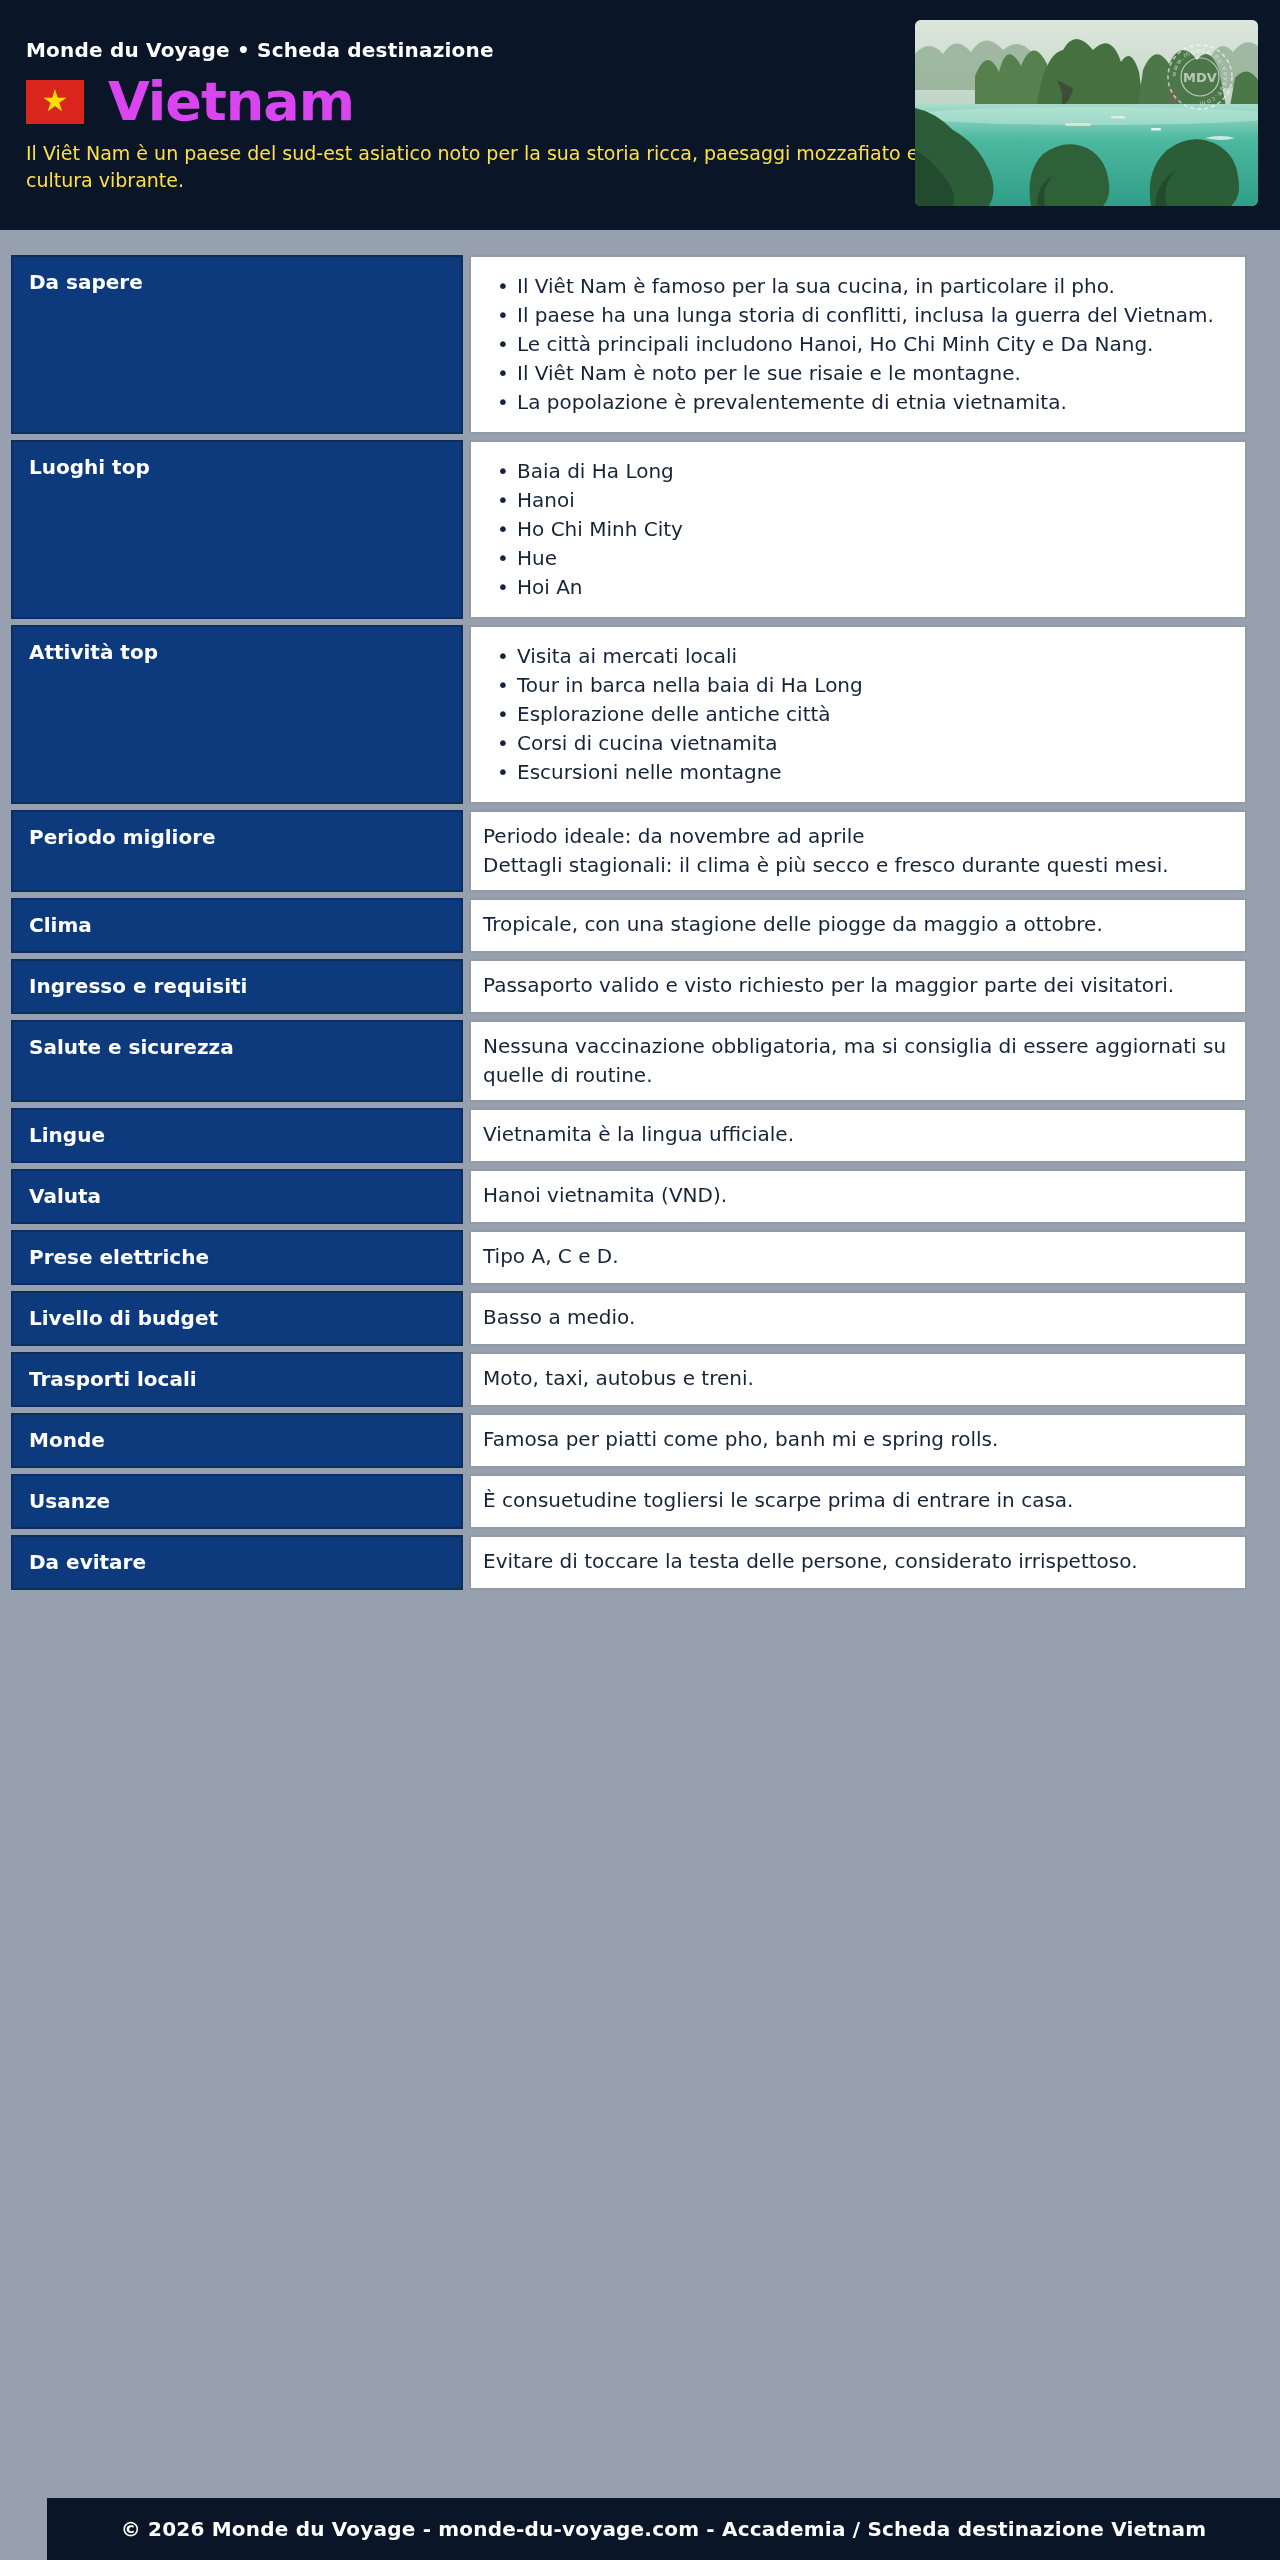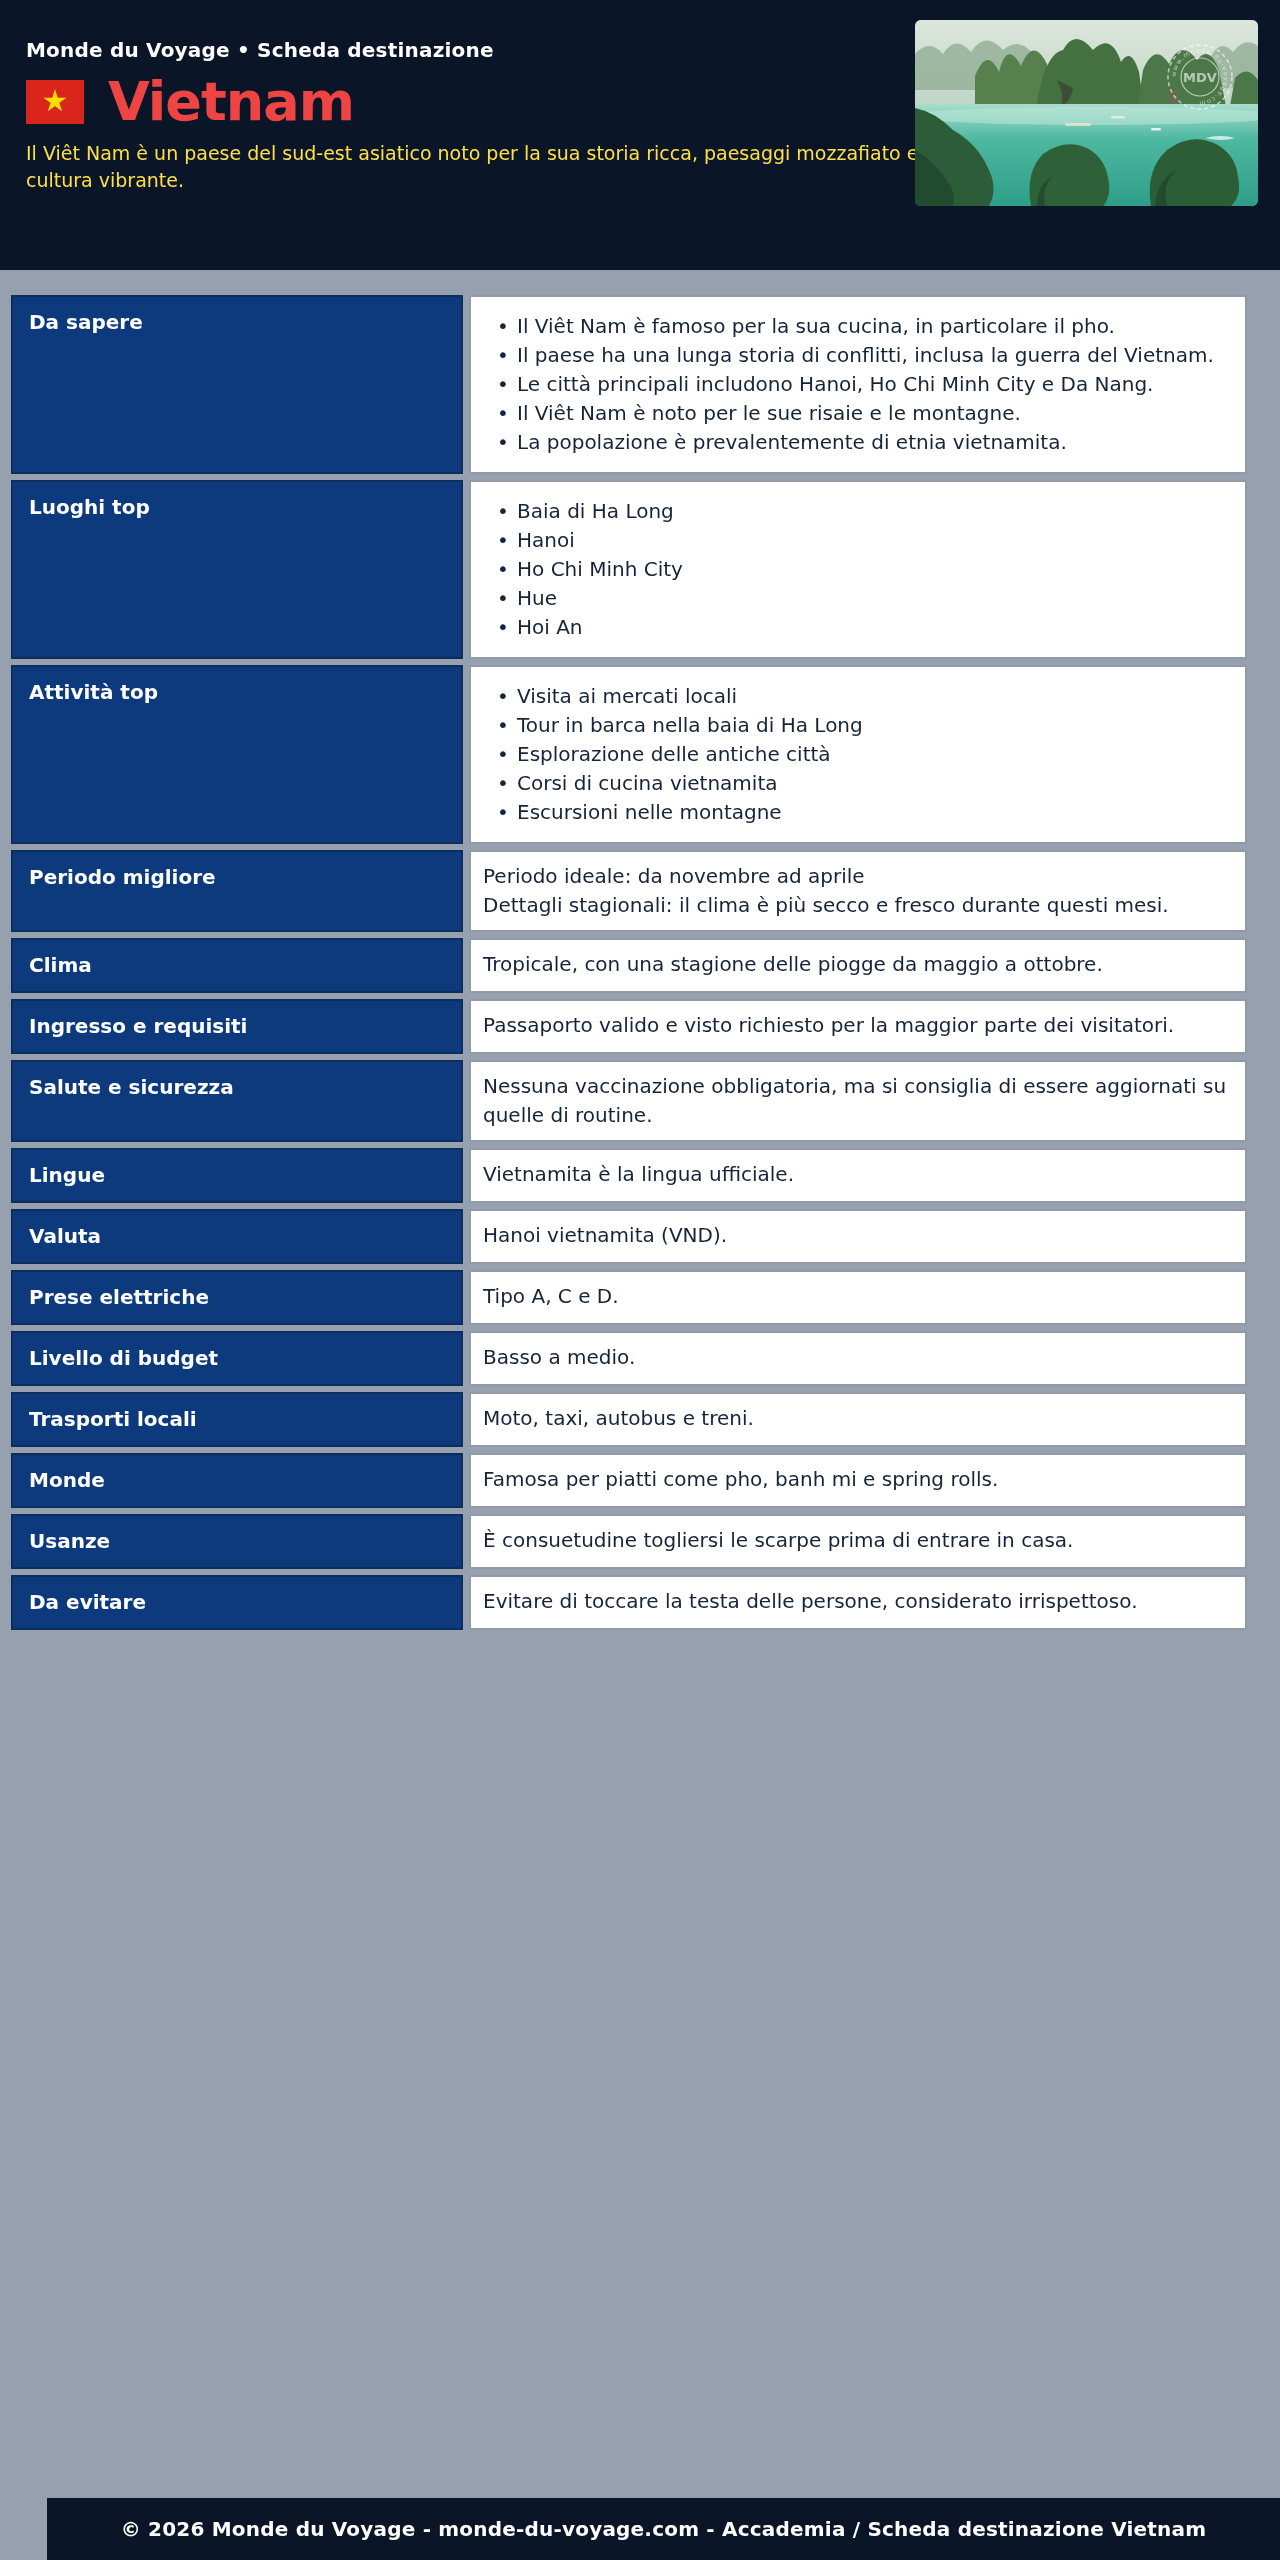--- a/index.html
+++ b/index.html
@@ -1,27 +1,27 @@
 <!DOCTYPE html>
 <html lang="it"><head>
 <meta charset="utf-8">
 <style>
   html,body{margin:0;padding:0;background:#97a0af;}
   body{width:1280px;font-family:"DejaVu Sans","Liberation Sans",sans-serif;}
   .page{width:1280px;min-height:2560px;display:flex;flex-direction:column;background:#97a0af;}
 
   
-  .site-header{position:relative;background:#0a1527;height:270px;box-sizing:border-box;
+  .site-header{position:relative;background:#0a1527;height:230px;box-sizing:border-box;
                padding:40px 26px 0 26px;flex:0 0 auto;}
   .breadcrumb{color:#ffffff;font-weight:bold;font-size:20px;letter-spacing:.2px;line-height:1;}
   .title-row{display:flex;align-items:center;gap:24px;margin-top:16px;height:52px;}
   .flag{width:58px;height:44px;background:#da251d;display:flex;align-items:center;
         justify-content:center;flex:0 0 auto;}
   .flag .star{color:#ffde00;font-size:30px;line-height:1;transform:translateY(-1px);}
-  .page-title{color:#ef4444;font-size:54px;font-weight:bold;margin:0;line-height:1;letter-spacing:-1px;}
+  .page-title{color:#d946ef;font-size:54px;font-weight:bold;margin:0;line-height:1;letter-spacing:-1px;}
   .desc{color:#fde047;font-size:19px;line-height:27px;max-width:900px;margin-top:12px;}
   .hero{position:absolute;top:20px;right:22px;width:343px;height:186px;border-radius:6px;
         overflow:hidden;background:#3fae96;}
   .hero svg{display:block;width:100%;height:100%;}
 
   
   .main{flex:1 1 auto;padding:19px 16px 0 5px;}
   table.info{border-collapse:separate;border-spacing:6px;width:1248px;table-layout:fixed;}
   td{vertical-align:top;border:2px solid rgba(13,30,58,.45);box-sizing:border-box;}
   td.cell-label{width:452px;background:#0d3a7c;color:#ffffff;font-weight:bold;font-size:20px;

